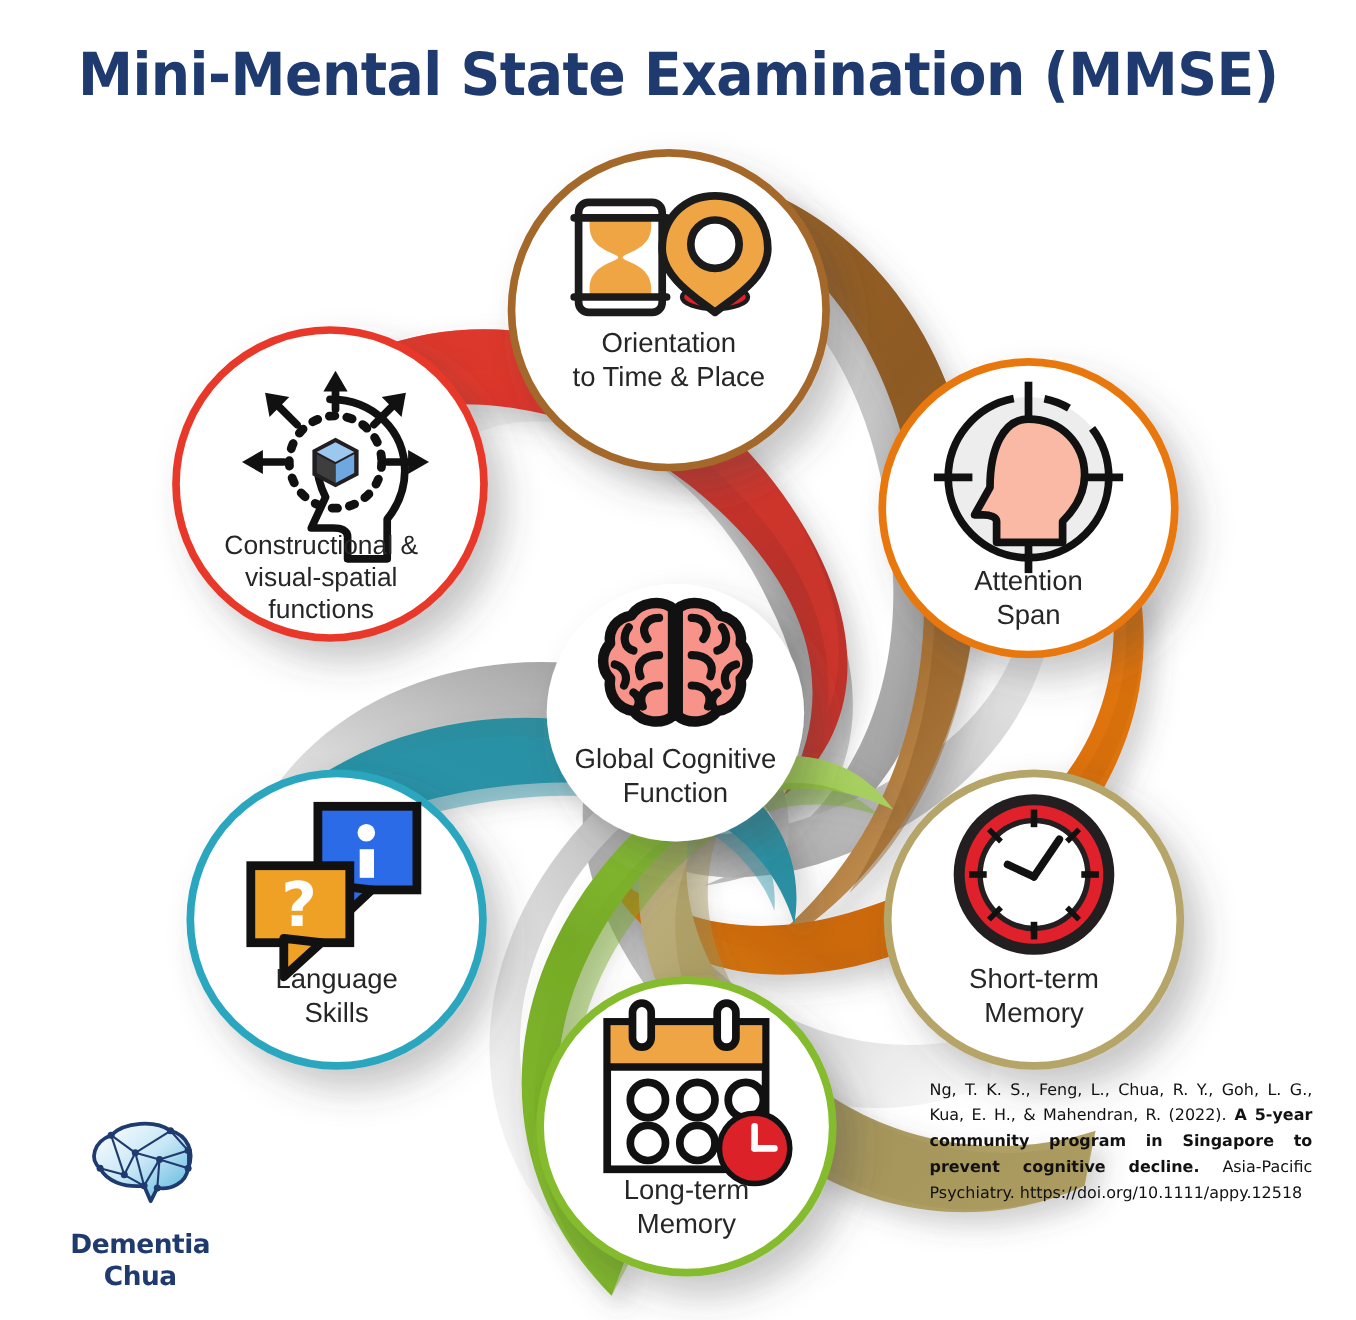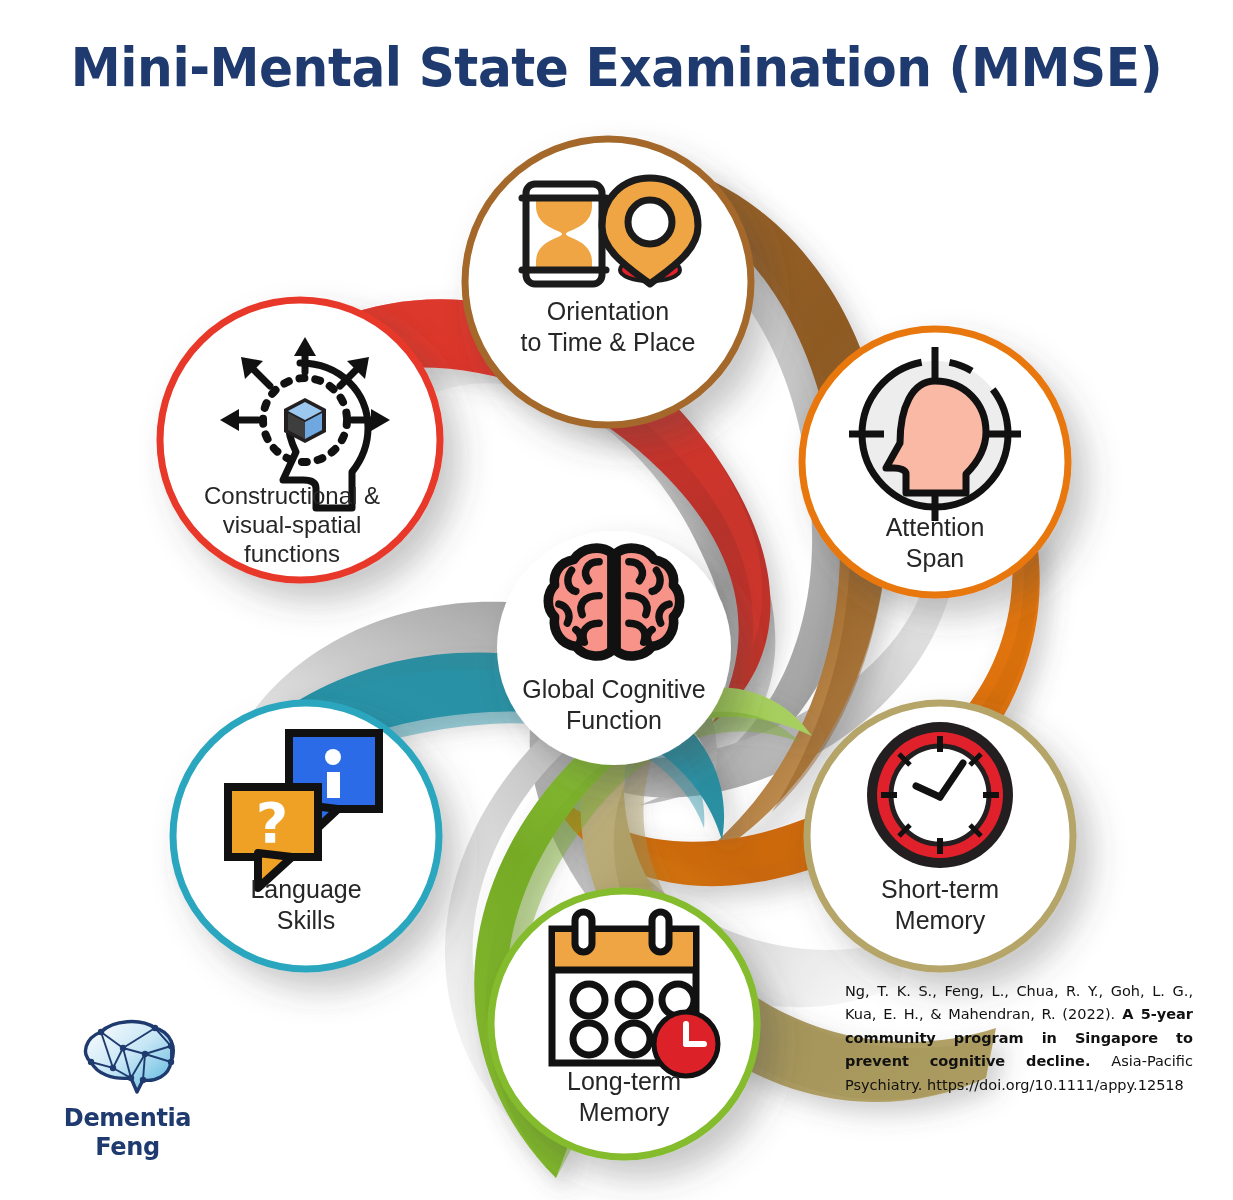--- a/index.html
+++ b/index.html
@@ -38,21 +38,21 @@
     line-height:1.62;
     color:#111111;
     text-align:justify;
     font-weight:600;
   }
   .cite .reg{font-weight:400;}
   .logo-wrap{
     position:absolute;left:40px;top:1018px;width:175px;text-align:center;
   }
   .logo-text{
-    margin-top:4px;
+    margin-top:16px;
     font-family:"DejaVu Sans","Liberation Sans",sans-serif;
     font-weight:700;
     font-size:24px;
     line-height:1.22;
     color:#1F3A6E;
     letter-spacing:-0.4px;
   }
 </style>
 </head>
 <body>
@@ -408,19 +408,19 @@
         <circle cx="18" cy="44" r="3.2"></circle>
           <circle cx="72" cy="36" r="3.2"></circle>
         <circle cx="58" cy="60" r="3.2"></circle>
           <circle cx="98" cy="28" r="3.2"></circle>
         <circle cx="98" cy="44" r="3.2"></circle>
           <circle cx="70" cy="62" r="3.2"></circle>
       </g>
     </svg>
     <div class="logo-text">
       <div>Dementia</div>
-      <div>Feng</div>
+      <div>Chua</div>
     </div>
   </div>
 
   <div class="cite"><span class="reg">Ng, T. K. S., Feng, L., Chua, R. Y., Goh, L. G., Kua, E. H., &amp; Mahendran, R. (2022).</span> <span>A 5-year community program in Singapore to prevent cognitive decline.</span> <span class="reg">Asia-Pacific Psychiatry. https://doi.org/10.1111/appy.12518</span></div>
 
 </div>
 
 </body></html>

